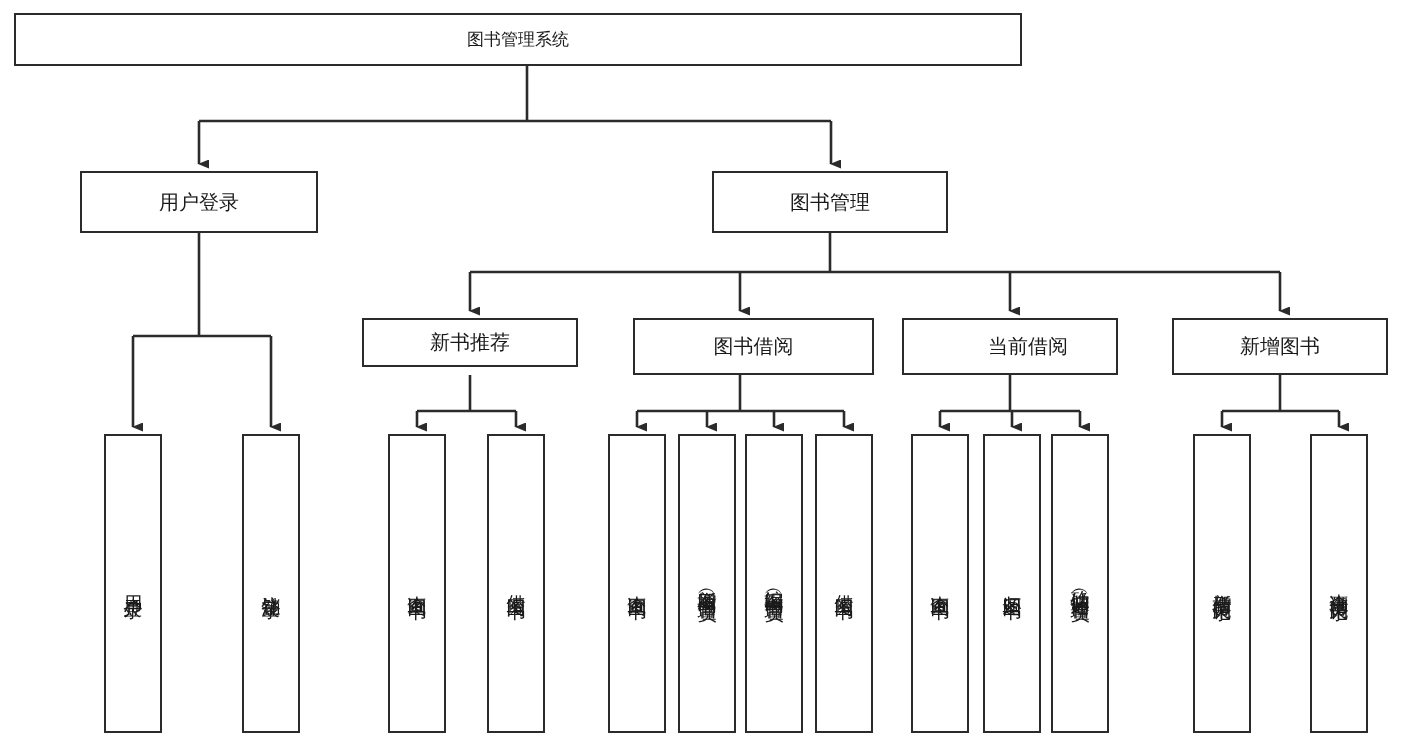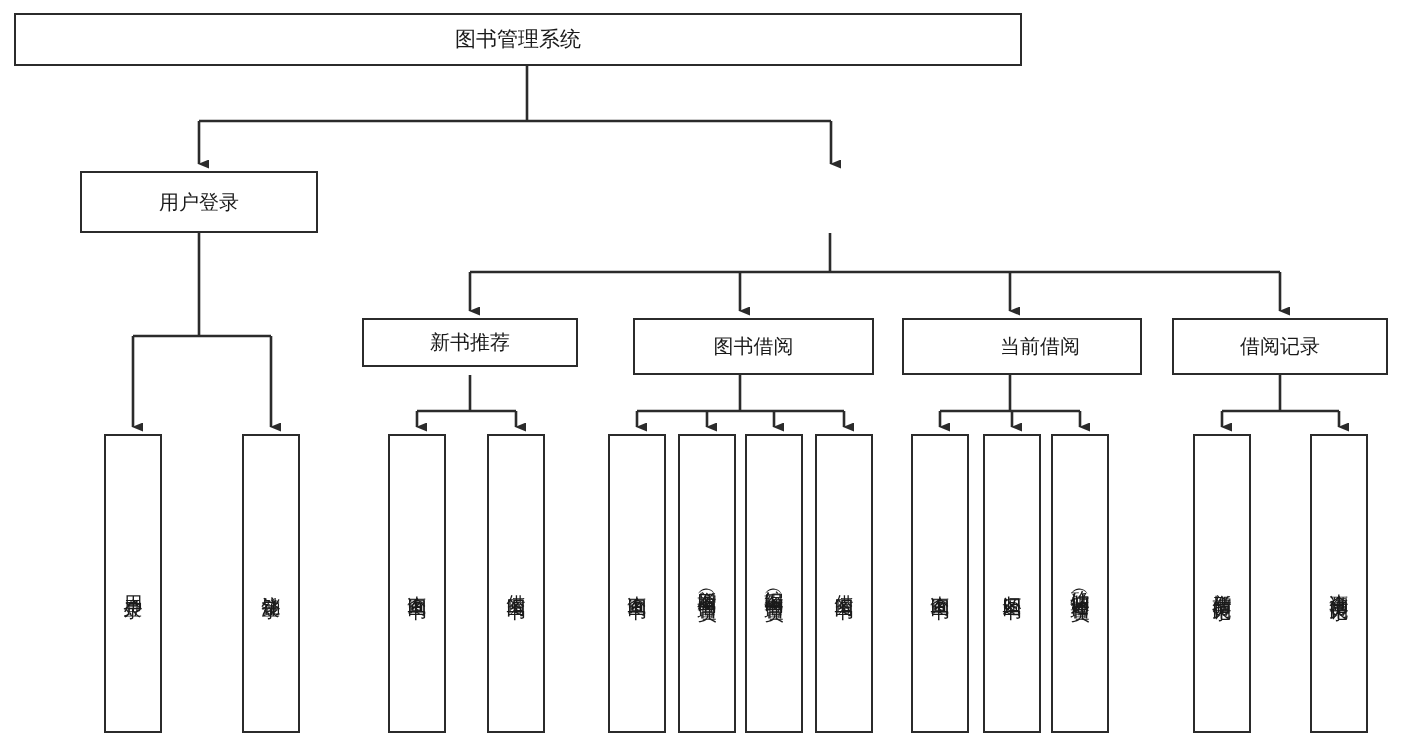--- a/index.html
+++ b/index.html
@@ -20,21 +20,21 @@
     position:absolute;
     box-sizing:border-box;
     border:2.5px solid #2b2b2b;
     background:#ffffff;
     display:flex;
     align-items:center;
     justify-content:center;
     text-align:center;
     line-height:1.25;
   }
-  .node.root{ font-size:21px; }
+  .node.root{ font-size:17px; }
   .node.lvl2{ font-size:20px; }
   .node.lvl3{ font-size:20px; }
   .node.leaf{
     font-size:19px;
     border-width:2.5px;
     align-items:center;
     justify-content:center;
   }
   .vlabel{
     writing-mode:vertical-rl;
@@ -119,32 +119,35 @@
     </g>
   </svg>
 
   <div class="node root" style="left:14px;top:13px;width:1008px;height:53px;">
     <span>图书管理系统</span>
   </div>
 
   <div class="node lvl2" style="left:80px;top:171px;width:238px;height:62px;">
     <span>用户登录</span>
   </div>
+  <div class="node lvl2" style="left:712px;top:171px;width:236px;height:62px;">
+    <span>图书管理</span>
+  </div>
 
   <div class="node lvl3" style="left:362px;top:318px;width:216px;height:49px;">
     <span>新书推荐</span>
   </div>
   <div class="node lvl3" style="left:633px;top:318px;width:241px;height:57px;">
     <span>图书借阅</span>
   </div>
-  <div class="node lvl3" style="left:902px;top:318px;width:240px;height:57px;padding-left:36px;">
+  <div class="node lvl3" style="left:902px;top:318px;width:216px;height:57px;padding-left:36px;">
     <span>当前借阅</span>
   </div>
   <div class="node lvl3" style="left:1172px;top:318px;width:216px;height:57px;">
-    <span>借阅记录</span>
+    <span>新增图书</span>
   </div>
 
   <div class="node leaf" style="left:104px;top:434px;width:58px;height:299px;">
     <span class="vlabel">用户登录</span>
   </div>
   <div class="node leaf" style="left:242px;top:434px;width:58px;height:299px;">
     <span class="vlabel">注销登录</span>
   </div>
   <div class="node leaf" style="left:388px;top:434px;width:58px;height:299px;">
     <span class="vlabel">查询图书</span>

